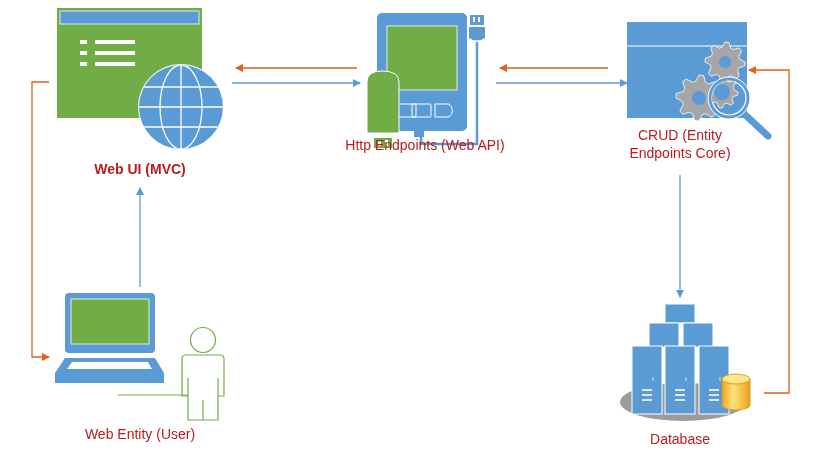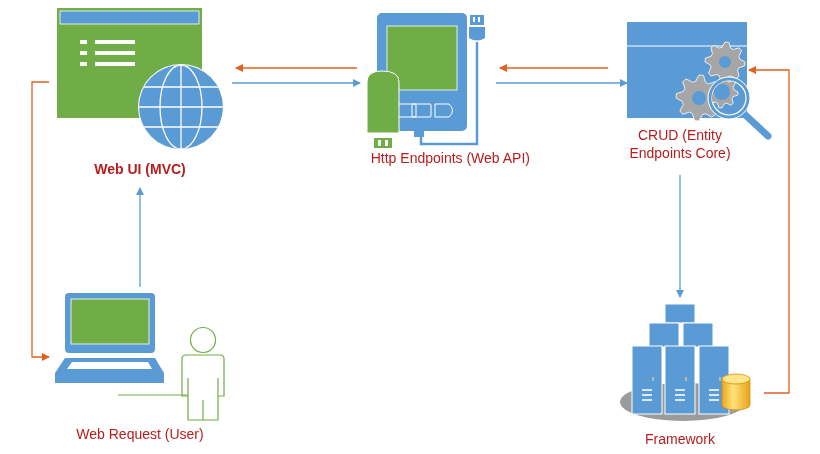--- a/index.html
+++ b/index.html
@@ -166,17 +166,17 @@
         </g>
     </g>
     <g>
       <path d="M722,379 L722,405 A14,5 0 0,0 750,405 L750,379 Z" fill="url(#cyl-grad)" stroke="#d98e0f" stroke-width="0.8"></path>
       <ellipse cx="736" cy="379" rx="14" ry="5" fill="#fde68a" stroke="#d98e0f" stroke-width="0.8"></ellipse>
     </g>
   </g>
 </svg>
 
 <div class="label" style="left:70px; top:161px; width:140px;font-weight:bold;">Web UI (MVC)</div>
-<div class="label" style="left:320px; top:150px; width:210px;text-align:right;">Http Endpoints (Web API)</div>
+<div class="label" style="left:320px; top:137px; width:210px;">Http Endpoints (Web API)</div>
 <div class="label" style="left:610px; top:127px; width:140px;">CRUD (Entity</div>
 <div class="label" style="left:610px; top:145px; width:140px;">Endpoints Core)</div>
-<div class="label" style="left:50px; top:426px; width:180px;">Web Request (User)</div>
-<div class="label" style="left:620px; top:431px; width:120px;">Framework</div>
+<div class="label" style="left:50px; top:426px; width:180px;">Web Entity (User)</div>
+<div class="label" style="left:620px; top:431px; width:120px;">Database</div>
 
 </body></html>

